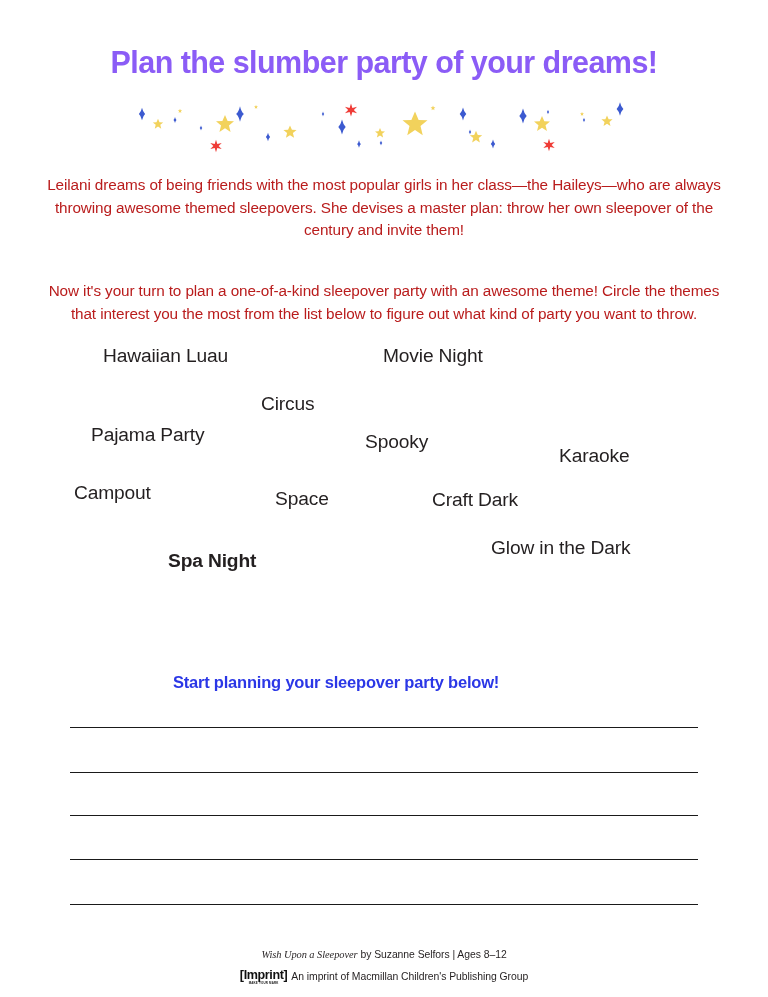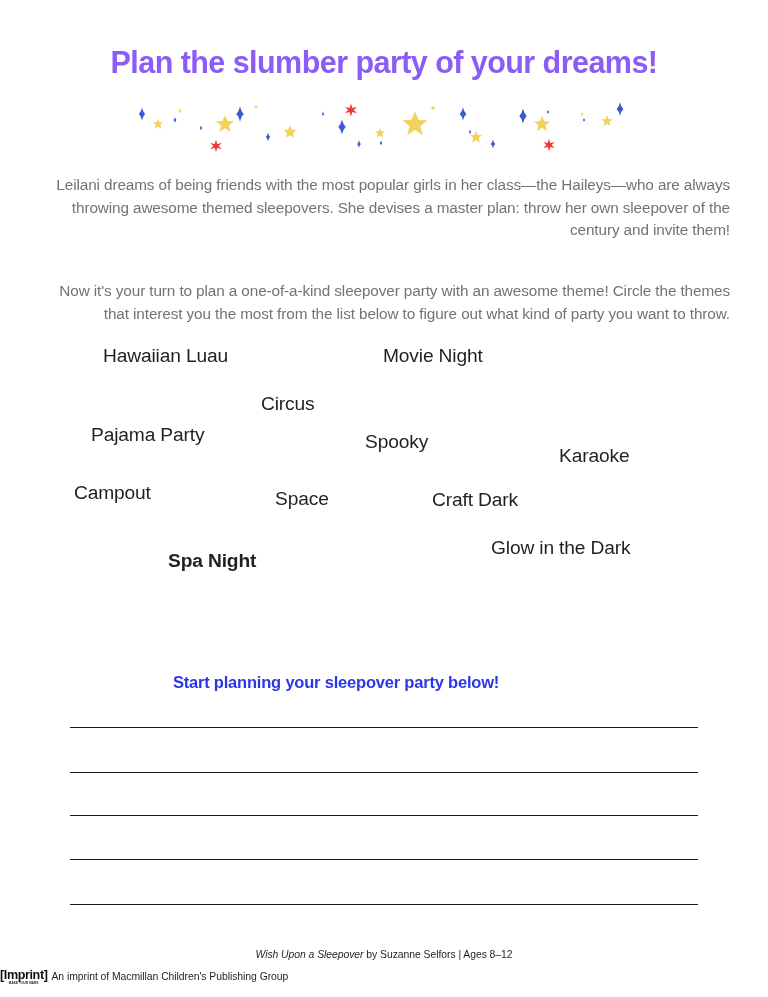--- a/index.html
+++ b/index.html
@@ -48,24 +48,24 @@
     width: 534px;
     height: 66px;
   }
   .confetti svg { display: block; width: 100%; height: 100%; }
 
   
   .intro {
     position: absolute;
     left: 38px;
     width: 692px;
-    text-align: right;
+    text-align: center;
     font-size: 15.3px;
     line-height: 22.6px;
-    color: #737373;
+    color: #b91c1c;
     letter-spacing: -0.1px;
   }
   .intro-1 { top: 174px; }
   .intro-2 { top: 259px; margin-top: 21px; }
 
   
   .themes {
     position: absolute;
     top: 334px;
     left: 0;
@@ -119,28 +119,29 @@
     width: 768px;
     text-align: center;
     color: #231f20;
   }
   .footer-line1 {
     top: 949px;
     font-size: 10.4px;
     letter-spacing: -0.05px;
     white-space: nowrap;
   }
-  .footer-line1 .book-title { font-style: italic; }
+  .footer-line1 .book-title { font-style: italic; font-family: Liberation Serif, serif; }
   .footer-line2 {
     top: 968px;
     font-size: 10.4px;
     letter-spacing: -0.05px;
     white-space: nowrap;
     display: flex;
     align-items: center;
+    justify-content: center;
     gap: 4px;
   }
   .imprint-logo {
     display: inline-flex;
     flex-direction: column;
     align-items: center;
     line-height: 1;
     font-weight: bold;
     color: #111;
     transform: translateY(0.5px);

